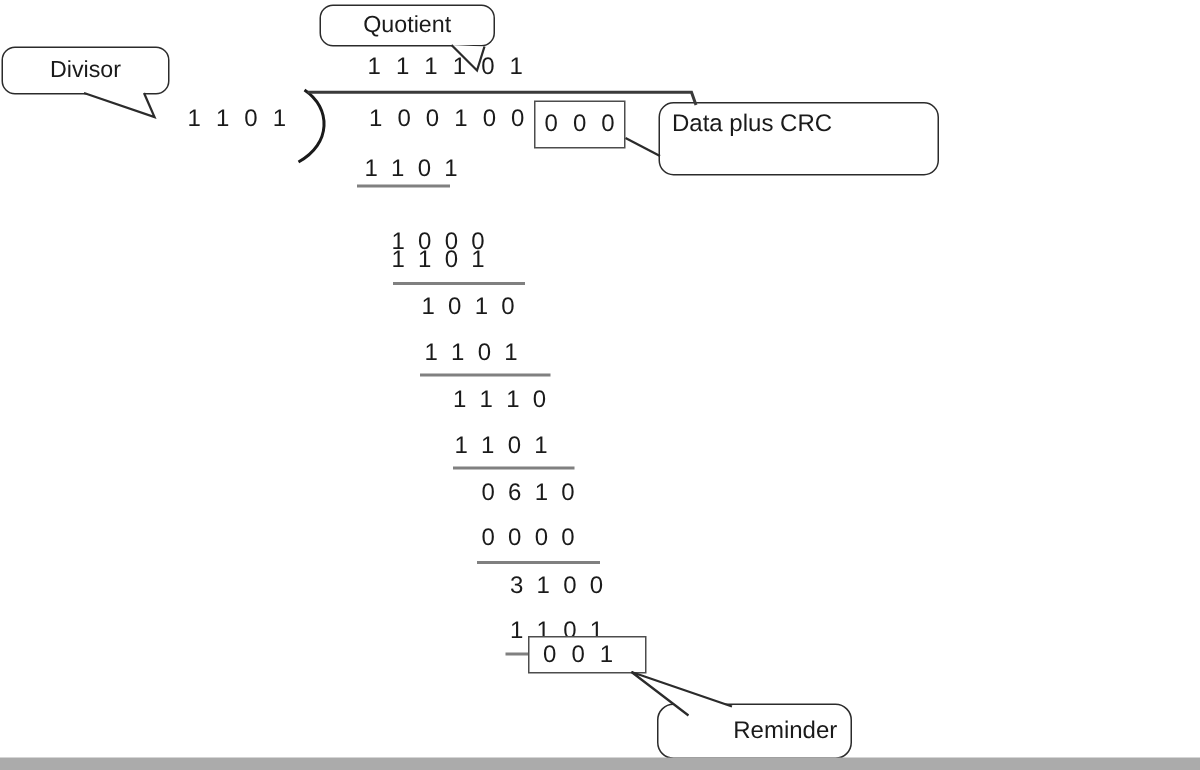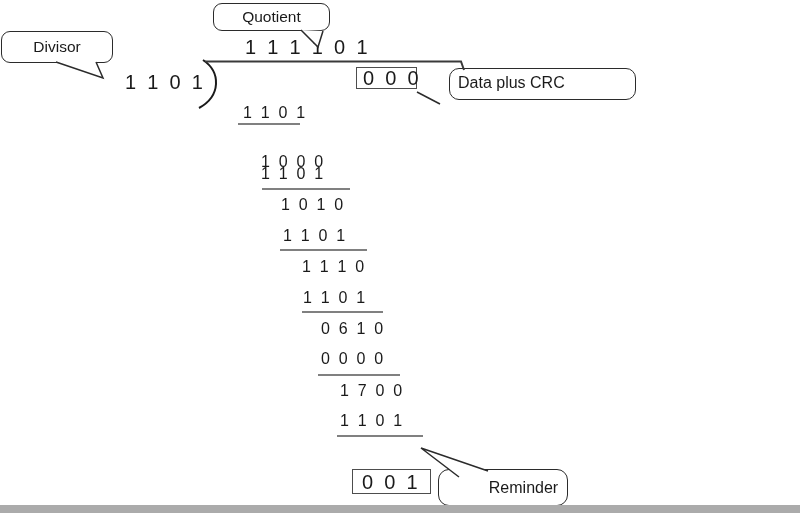--- a/index.html
+++ b/index.html
@@ -1,21 +1,21 @@
 <!DOCTYPE html>
 <html><head>
 <meta charset="utf-8">
 <style>
   html,body{margin:0;padding:0;background:#fff;}
   #canvas{
     position:relative;width:800px;height:513px;background:#ffffff;overflow:hidden;
     font-family:"Liberation Sans",sans-serif;color:#1a1a1a;
   }
   .bits{
-    position:absolute;font-size:20px;line-height:1;letter-spacing:2.8px;
+    position:absolute;font-size:16px;line-height:1;letter-spacing:2.8px;
     white-space:pre;color:#1a1a1a;
   }
   .step{
     position:absolute;font-size:16px;line-height:1;letter-spacing:2.2px;
     white-space:pre;color:#1a1a1a;
   }
   .uline{position:absolute;height:2px;background:#808080;}
   .bubble{
     position:absolute;border:1.6px solid #2b2b2b;border-radius:9px;background:#fff;
     display:flex;align-items:center;justify-content:center;
@@ -37,57 +37,58 @@
 <div id="canvas">
 
   <div class="bubble" style="left:213px;top:3px;width:117px;height:28px;">
     <span>Quotient</span>
   </div>
 
   <div class="bubble" style="left:1px;top:31px;width:112px;height:32px;">
     <span>Divisor</span>
   </div>
 
-  <div class="bubble multiline" style="left:449px;top:68px;width:187px;height:32px;">
+  <div class="bubble multiline" style="left:439px;top:68px;width:187px;height:49px;">
     <div>Data plus CRC</div>
   </div>
 
   <div class="bubble" style="left:438px;top:469px;width:130px;height:37px;border-radius:11px;font-size:16px;padding-left:41px;">
     <span>Reminder</span>
   </div>
 
   <div class="bits" style="left:245px;top:37px;">1 1 1 1 0 1</div>
 
   <div class="bits" style="left:125px;top:72px;">1 1 0 1</div>
 
+  <div class="bits" style="left:246px;top:72px;">1 0 0 1 0 0</div>
 
-  <div class="bitbox" style="left:356px;top:67px;width:61px;height:22px;padding-left:6px;">
+  <div class="bitbox" style="left:356px;top:67px;width:61px;height:32px;padding-left:6px;">
     <span class="bits">0 0 0</span>
   </div>
 
   <div class="step" style="left:243px;top:105px;">1 1 0 1</div>
   <div class="step" style="left:261px;top:135px;margin-top:19px;">1 0 0 0</div>
   <div class="step" style="left:261px;top:166px;">1 1 0 1</div>
   <div class="step" style="left:281px;top:197px;">1 0 1 0</div>
   <div class="step" style="left:283px;top:228px;">1 1 0 1</div>
   <div class="step" style="left:302px;top:259px;">1 1 1 0</div>
   <div class="step" style="left:303px;top:290px;">1 1 0 1</div>
   <div class="step" style="left:321px;top:321px;">0 6 1 0</div>
   <div class="step" style="left:321px;top:351px;">0 0 0 0</div>
-  <div class="step" style="left:340px;top:383px;">1 7 0 0</div>
+  <div class="step" style="left:340px;top:383px;">3 1 0 0</div>
   <div class="step" style="left:340px;top:413px;">1 1 0 1</div>
 
   <div class="uline" style="left:238px;top:123px;width:62px;"></div>
   <div class="uline" style="left:262px;top:188px;width:88px;"></div>
   <div class="uline" style="left:280px;top:249px;width:87px;"></div>
   <div class="uline" style="left:302px;top:311px;width:81px;"></div>
   <div class="uline" style="left:318px;top:374px;width:82px;"></div>
   <div class="uline" style="left:337px;top:435px;width:86px;"></div>
 
-  <div class="bitbox" style="left:352px;top:469px;width:79px;height:25px;padding-left:9px;">
+  <div class="bitbox" style="left:352px;top:424px;width:79px;height:25px;padding-left:9px;">
     <span class="bits">0 0 1</span>
   </div>
 
   <svg class="overlay" width="800" height="513" viewBox="0 0 800 513">
 
     <path d="M 203 60 C 221 72 221 96 199 108" fill="none" stroke="#1a1a1a" stroke-width="2"></path>
 
     <path d="M 205 61.5 L 461 61.5 L 464 70" fill="none" stroke="#3a3a3a" stroke-width="2"></path>
 
     <path d="M 301 30 L 318 47 L 323 31" fill="#ffffff" stroke="#2b2b2b" stroke-width="1.5"></path>

